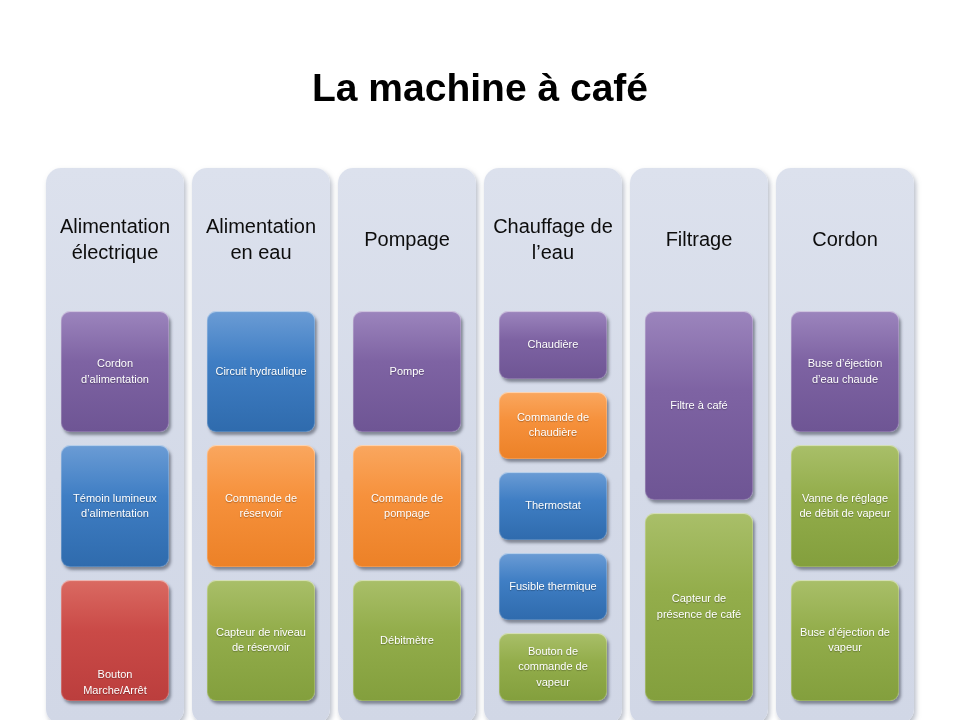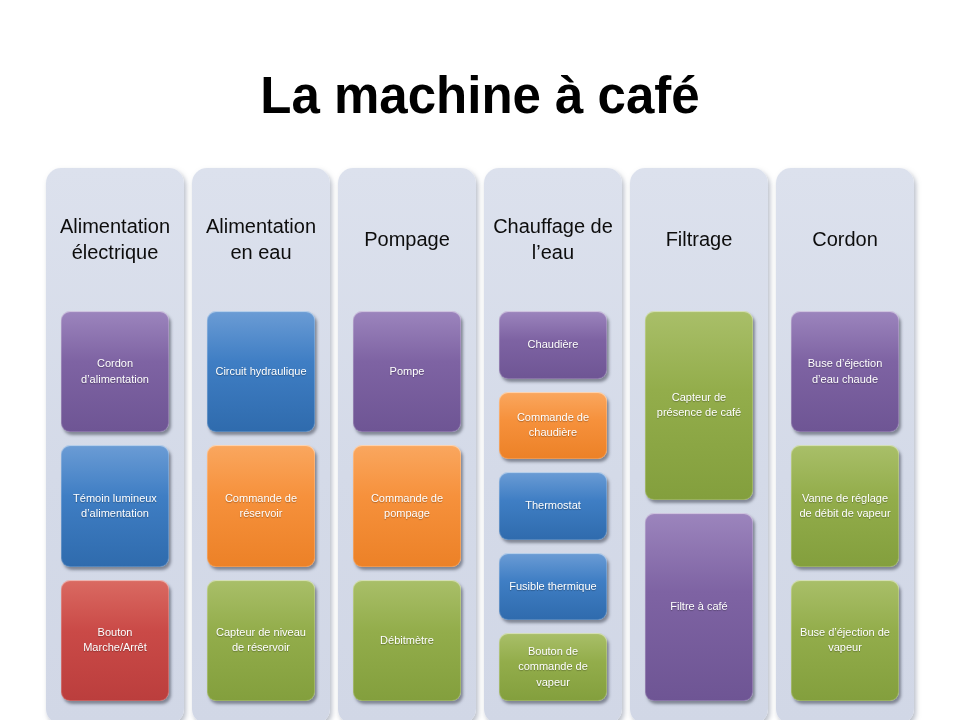--- a/index.html
+++ b/index.html
@@ -9,21 +9,21 @@
     font-family: "Liberation Sans", sans-serif;
     position: relative;
     overflow: hidden;
   }
   .slide-title {
     position: absolute;
     top: 66px; left: 0;
     width: 960px;
     margin: 0;
     text-align: center;
-    font-size: 51px;
+    font-size: 39px;
     font-weight: bold;
     color: #000000;
   }
   .diagram {
     position: absolute;
     left: 46px; top: 168px;
     width: 868px; height: 556px;
     display: flex;
     gap: 8px;
   }
@@ -70,21 +70,21 @@
     padding: 3px 6px;
     box-sizing: border-box;
     box-shadow:
       2px 3px 3px rgba(75,80,95,0.6),
       inset 0 1px 1px rgba(255,255,255,0.45),
       inset 0 0 0 1px rgba(255,255,255,0.18);
     text-shadow: 0 1px 1px rgba(0,0,0,0.3);
   }
   .c-purple { background: linear-gradient(180deg, #9c85bd 0%, #7e63a3 42%, #6e5594 100%); }
   .c-blue   { background: linear-gradient(180deg, #6b9cd5 0%, #3f7ec4 42%, #2f6bad 100%); }
-  .c-red    { background: linear-gradient(180deg, #da6a62 0%, #ca4a47 42%, #bb3e3d 100%); }
+  .c-red    { background: linear-gradient(180deg, #da6a62 0%, #ca4a47 42%, #bb3e3d 100%); align-items: flex-end; }
   .c-orange { background: linear-gradient(180deg, #faa75f 0%, #f6913c 42%, #ec8127 100%); border-radius: 9px; }
   .c-green  { background: linear-gradient(180deg, #a9bf69 0%, #93ad4b 42%, #839f3d 100%); }
 </style>
 </head>
 <body>
 
 <div class="slide">
   <h1 class="slide-title">La machine à café</h1>
   <div class="diagram" id="diagram">
   <section class="column">
@@ -161,27 +161,27 @@
 
   <div class="box c-green">
     <span>Bouton de commande de vapeur</span>
   </div>
 </div>
   </section>
 
   <section class="column">
     <header class="col-header">Filtrage</header>
     <div class="boxes">
+  <div class="box c-purple">
+    <span>Filtre à café</span>
+  </div>
+
   <div class="box c-green">
     <span>Capteur de présence de café</span>
   </div>
-
-  <div class="box c-purple">
-    <span>Filtre à café</span>
-  </div>
 </div>
   </section>
 
   <section class="column">
     <header class="col-header">Cordon</header>
     <div class="boxes">
   <div class="box c-purple">
     <span>Buse d’éjection d’eau chaude</span>
   </div>
 

